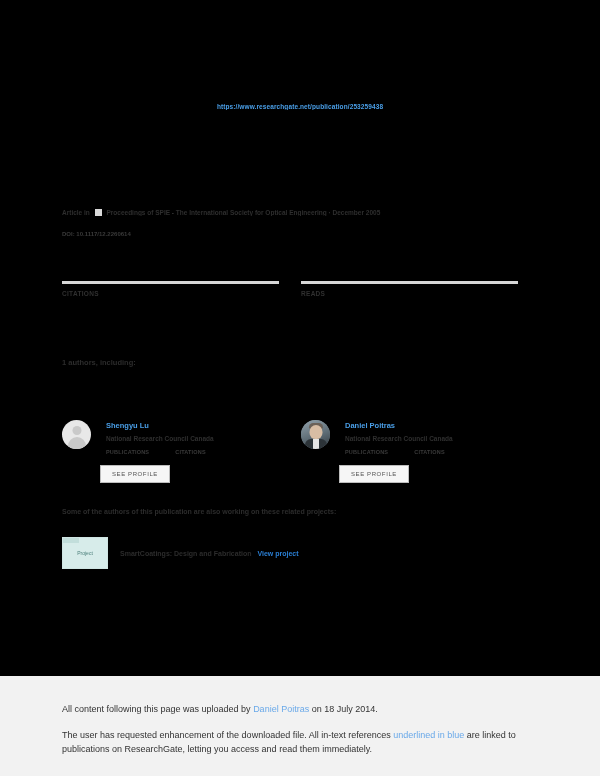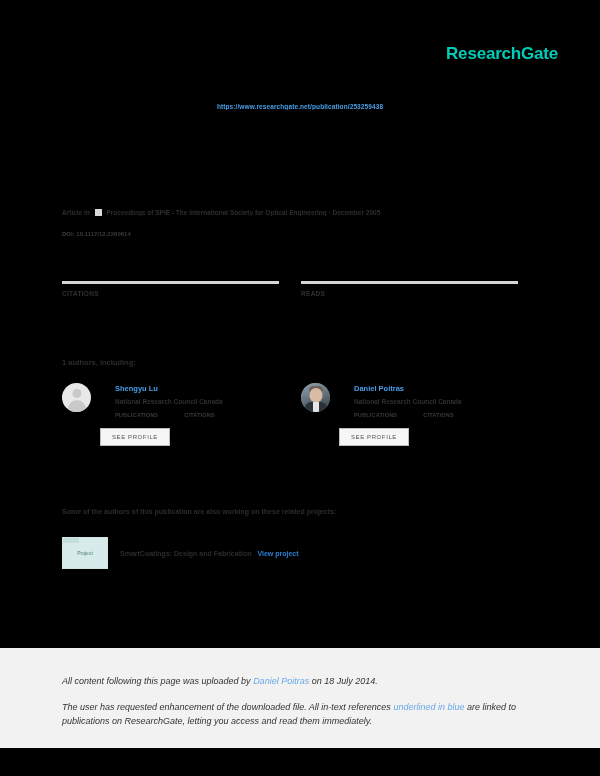--- a/index.html
+++ b/index.html
@@ -148,21 +148,22 @@
     display: flex;
     gap: 22px;
   }
   .author {
     width: 217px;
     position: relative;
   }
   .author-row {
     display: flex;
     align-items: flex-start;
-    gap: 24px;
+    gap: 15px;
+    margin-top: 37px;
   }
   .avatar {
     width: 29px;
     height: 29px;
     border-radius: 50%;
     background: #e8e8e8;
     flex: 0 0 29px;
     position: relative;
     overflow: hidden;
   }
@@ -323,25 +324,24 @@
   .project-link {
     color: #2a7fd4;
     font-weight: bold;
     margin-left: 4px;
   }
 
   
   .footer {
     position: absolute;
     left: 0;
-    top: 648px;
+    top: 676px;
     width: 600px;
     height: 100px;
     background: #f2f2f2;
-    font-style: italic;
   }
   .footer-line1 {
     position: absolute;
     left: 62px;
     top: 28px;
     font-size: 9px;
     color: #333333;
     white-space: nowrap;
   }
   .footer-line2 {
@@ -355,21 +355,20 @@
   }
   .link-blue { color: #6aa9e9; }
 </style>
 </head>
 <body>
 
 <div class="page">
 
   <div class="cover">
 
-    <div class="rg-logo">ResearchGate</div>
 
     <div class="doc-url">https://www.researchgate.net/publication/253259438</div>
 
     <div class="article-title"></div>
 
     <div class="meta-line">
       <span class="meta-kind">Article</span>
       <span>in</span>
       <span class="meta-badge"></span>
       <span>Proceedings of SPIE - The International Society for Optical Engineering · December 2005</span>

